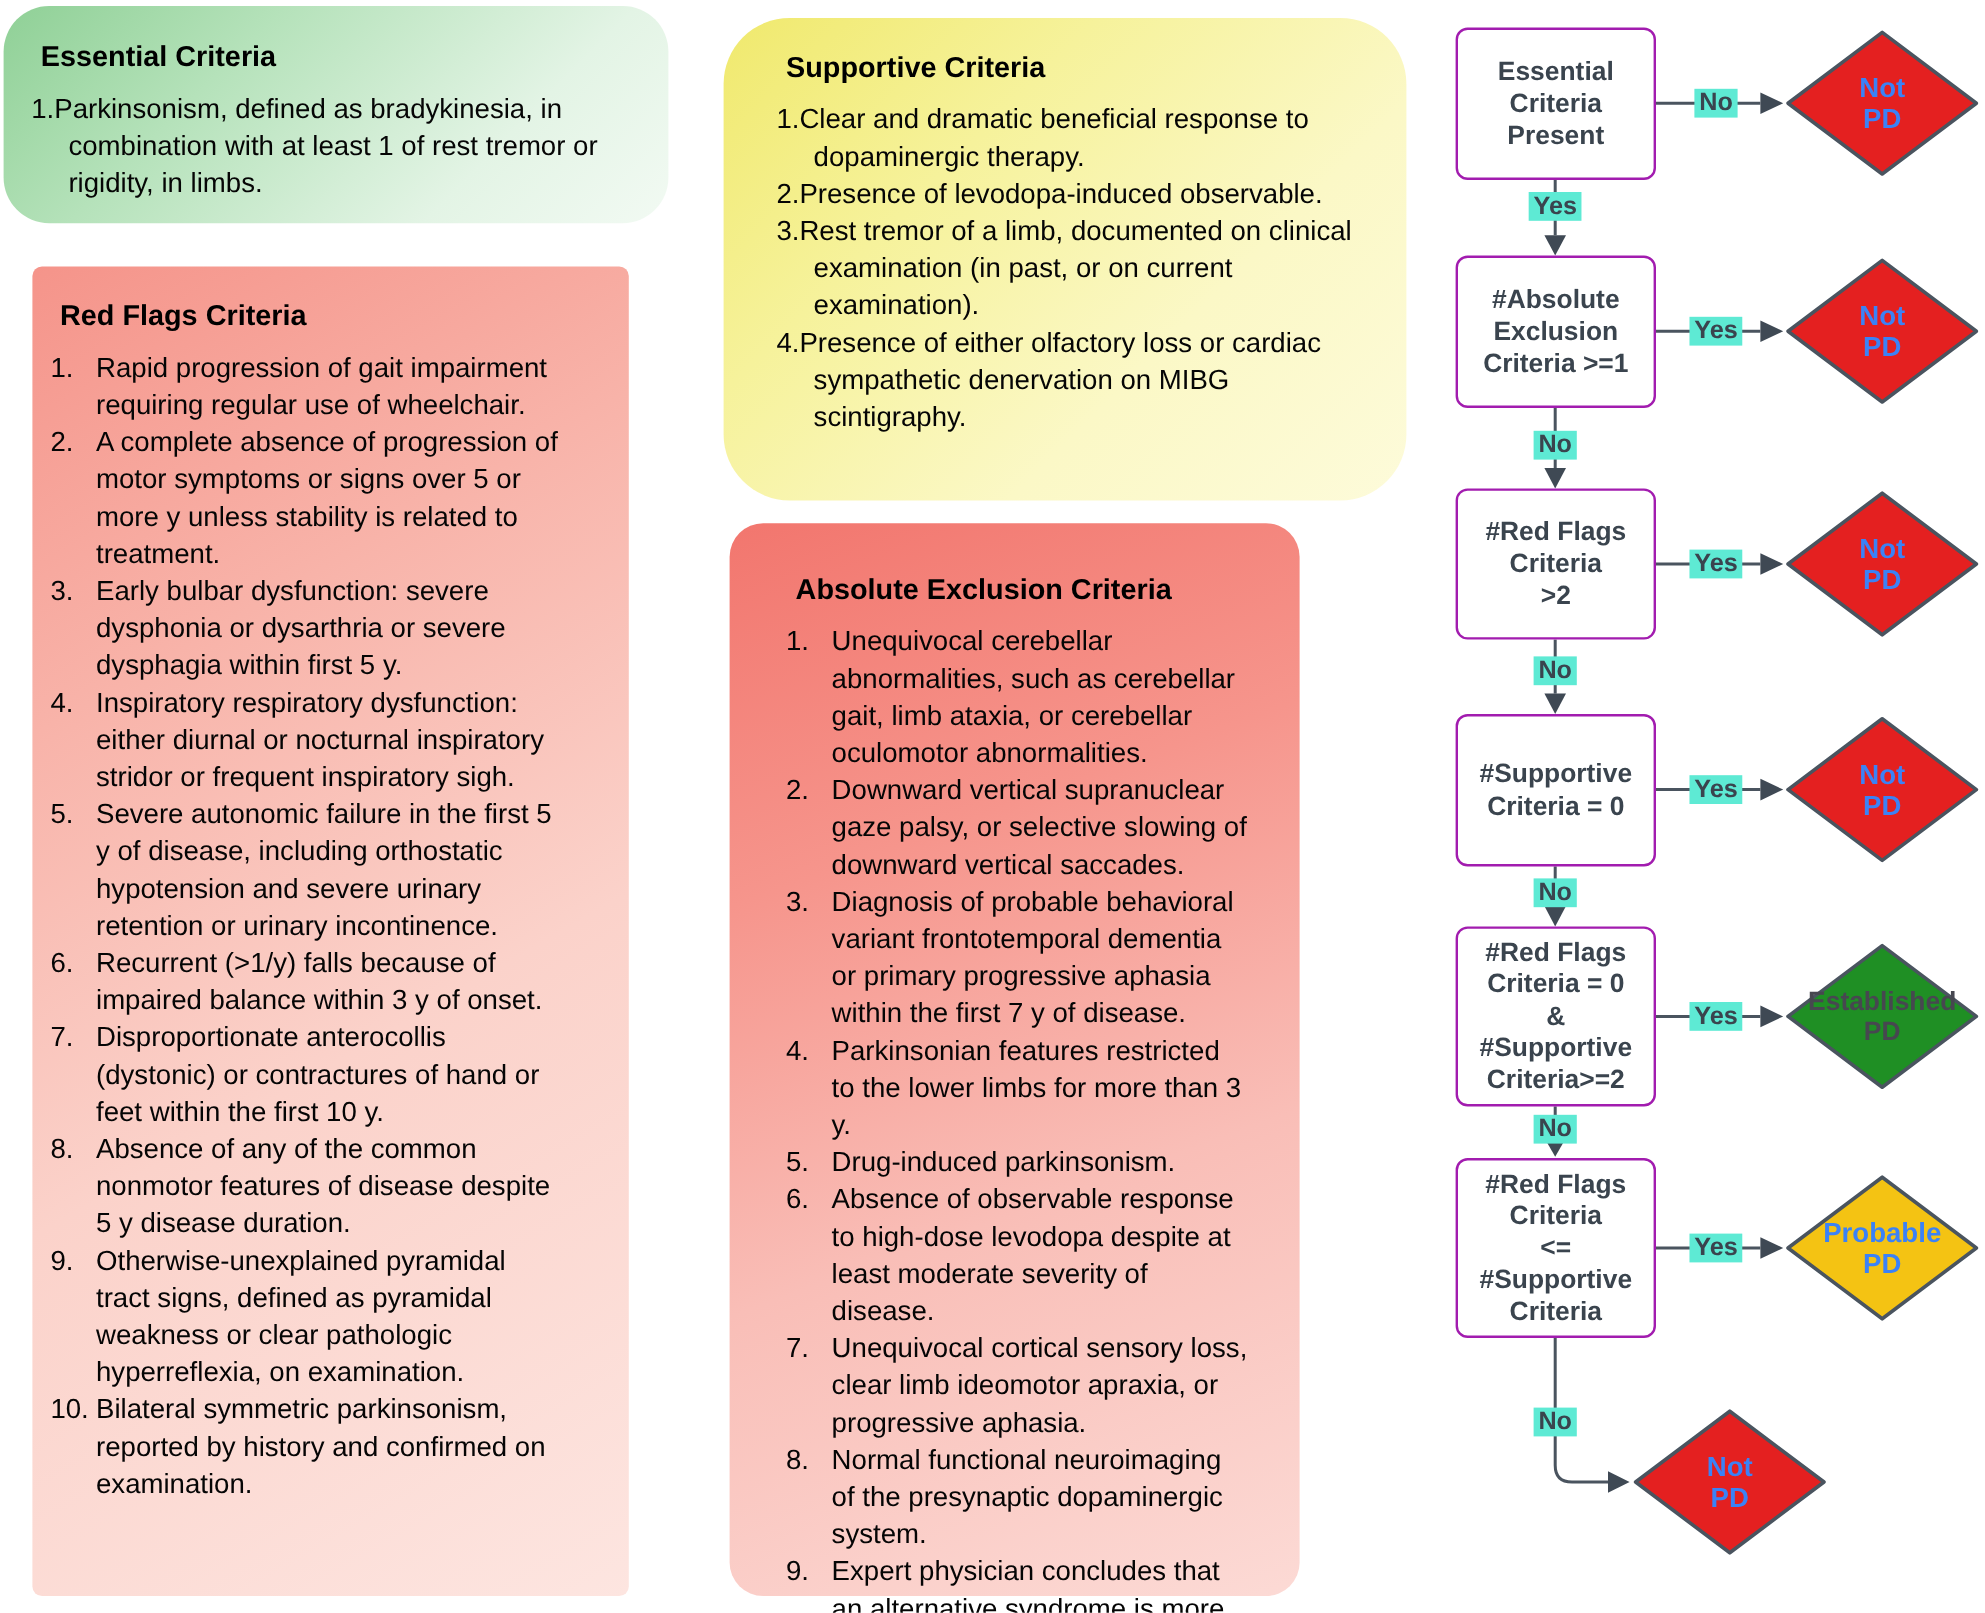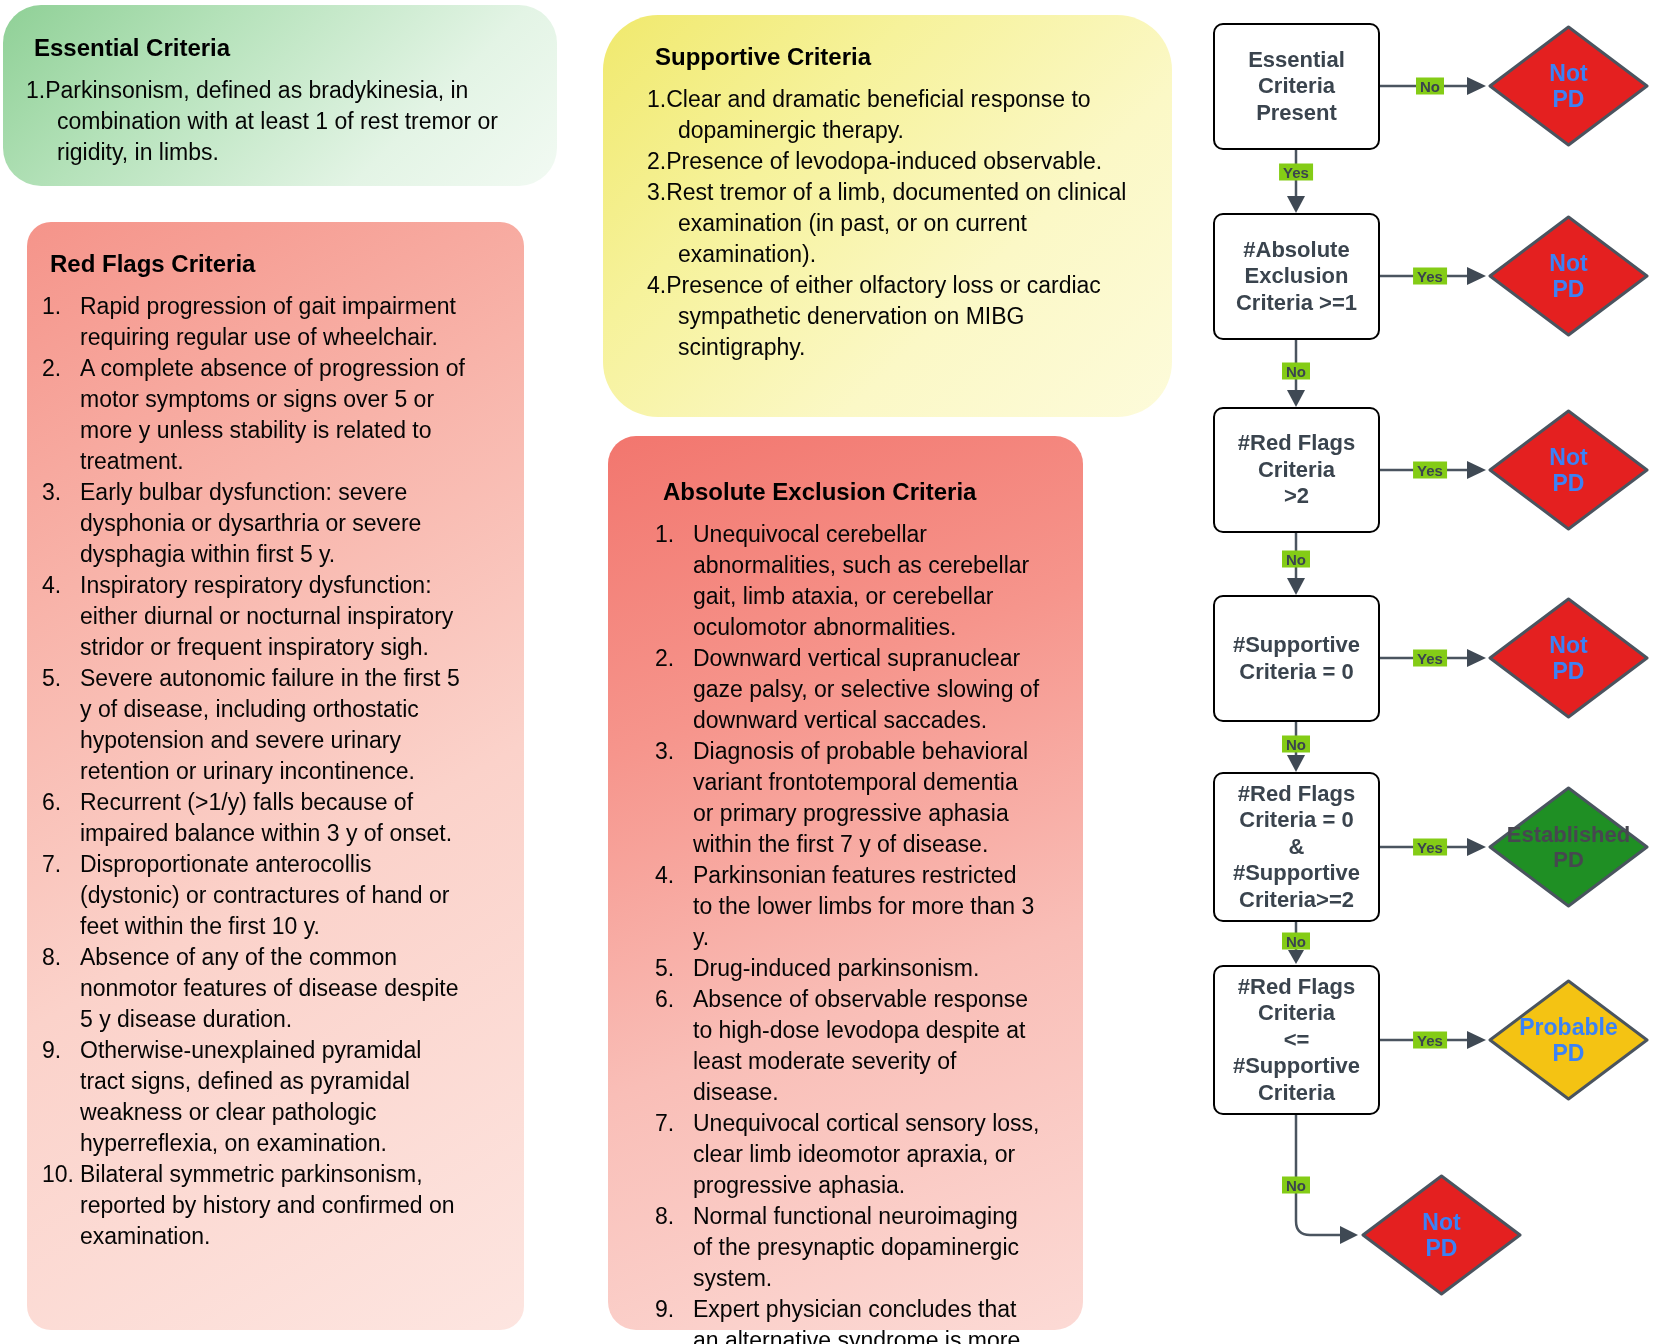--- a/index.html
+++ b/index.html
@@ -16,39 +16,39 @@
   
   .panel.flush li{padding-left:31px;text-indent:-31px;}
   .panel.flush li .num{display:inline;}
 
   #panel-essential{
     left:3px;top:5px;width:554px;height:181px;border-radius:38px;
     padding:15px 12px 0 19px;
     background:linear-gradient(135deg,#8fd096 0%,#b5e2ba 32%,#e3f4e5 72%,#f2faf3 100%);
   }
   #panel-redflags{
-    left:27px;top:222px;width:497px;height:1108px;border-radius:24px;
+    left:27px;top:222px;width:497px;height:1108px;border-radius:8px;
     padding:14px 52px 12px 11px;
     background:linear-gradient(150deg,#f5948a 0%,#f8b3a9 28%,#fbd2ca 58%,#fde5e0 100%);
   }
   #panel-supportive{
     left:603px;top:15px;width:569px;height:402px;border-radius:55px;
     padding:14px 33px 0 40px;
     background:linear-gradient(135deg,#f0e96d 0%,#f6f29b 32%,#fbf8c6 66%,#fdfbda 100%);
   }
   #panel-absolute{
     left:608px;top:436px;width:475px;height:894px;border-radius:28px;
     padding:28px 38px 0 43px;
     background:linear-gradient(160deg,#f2766e 0%,#f6958c 30%,#f9beb7 62%,#fcdad5 100%);
   }
 
   
   .flowbox{
     position:absolute;left:1213px;width:167px;box-sizing:border-box;
-    background:#fff;border:2px solid #000000;border-radius:10px;
+    background:#fff;border:2px solid #a21caf;border-radius:10px;
     display:flex;align-items:center;justify-content:center;text-align:center;
     font-weight:bold;font-size:22px;line-height:1.2;color:#3a444e;white-space:pre-line;
   }
   #fbox1{top:23px;height:127px;}
   #fbox2{top:213px;height:127px;}
   #fbox3{top:407px;height:126px;}
   #fbox4{top:595px;height:127px;}
   #fbox5{top:772px;height:150px;}
   #fbox6{top:965px;height:150px;}
 
@@ -64,22 +64,22 @@
   #dia3{left:1487px;top:408px;}
   #dia4{left:1487px;top:596px;}
   #dia5{left:1487px;top:785px;}
   #dia6{left:1487px;top:978px;}
   #dia7{left:1360px;top:1173px;}
 
   #connectors{position:absolute;left:0;top:0;width:1654px;height:1344px;pointer-events:none;}
 
   .lbl{
     position:absolute;transform:translate(-50%,-50%);
-    background:#84cc16;padding:0 4px;
-    font-weight:bold;font-size:15px;color:#3a444e;white-space:nowrap;
+    background:#5eead4;padding:0 4px;
+    font-weight:bold;font-size:21px;color:#3a444e;white-space:nowrap;
   }
 </style>
 </head>
 <body>
 
 <section class="panel flush" id="panel-essential">
   <h2>Essential Criteria</h2>
   <ul>
     <li><span class="num">1.</span><span>Parkinsonism, defined as bradykinesia, in combination  with at least 1 of rest tremor or rigidity, in limbs.</span></li>
   </ul>

